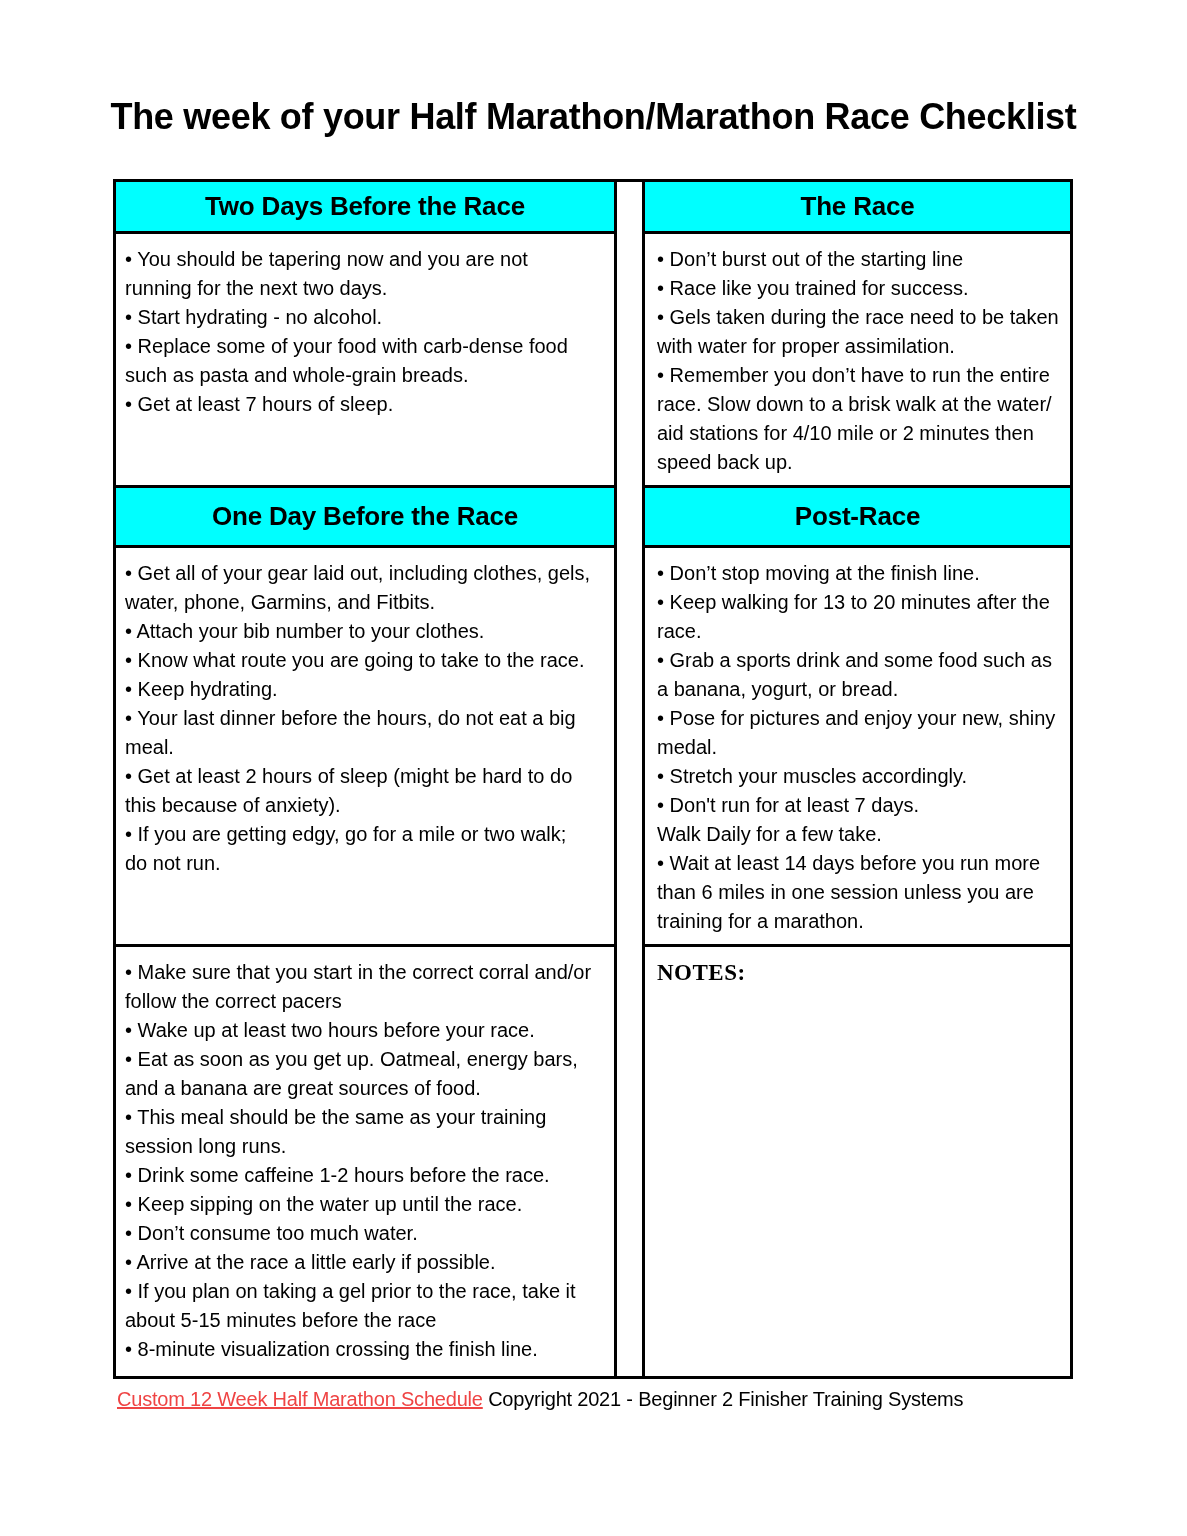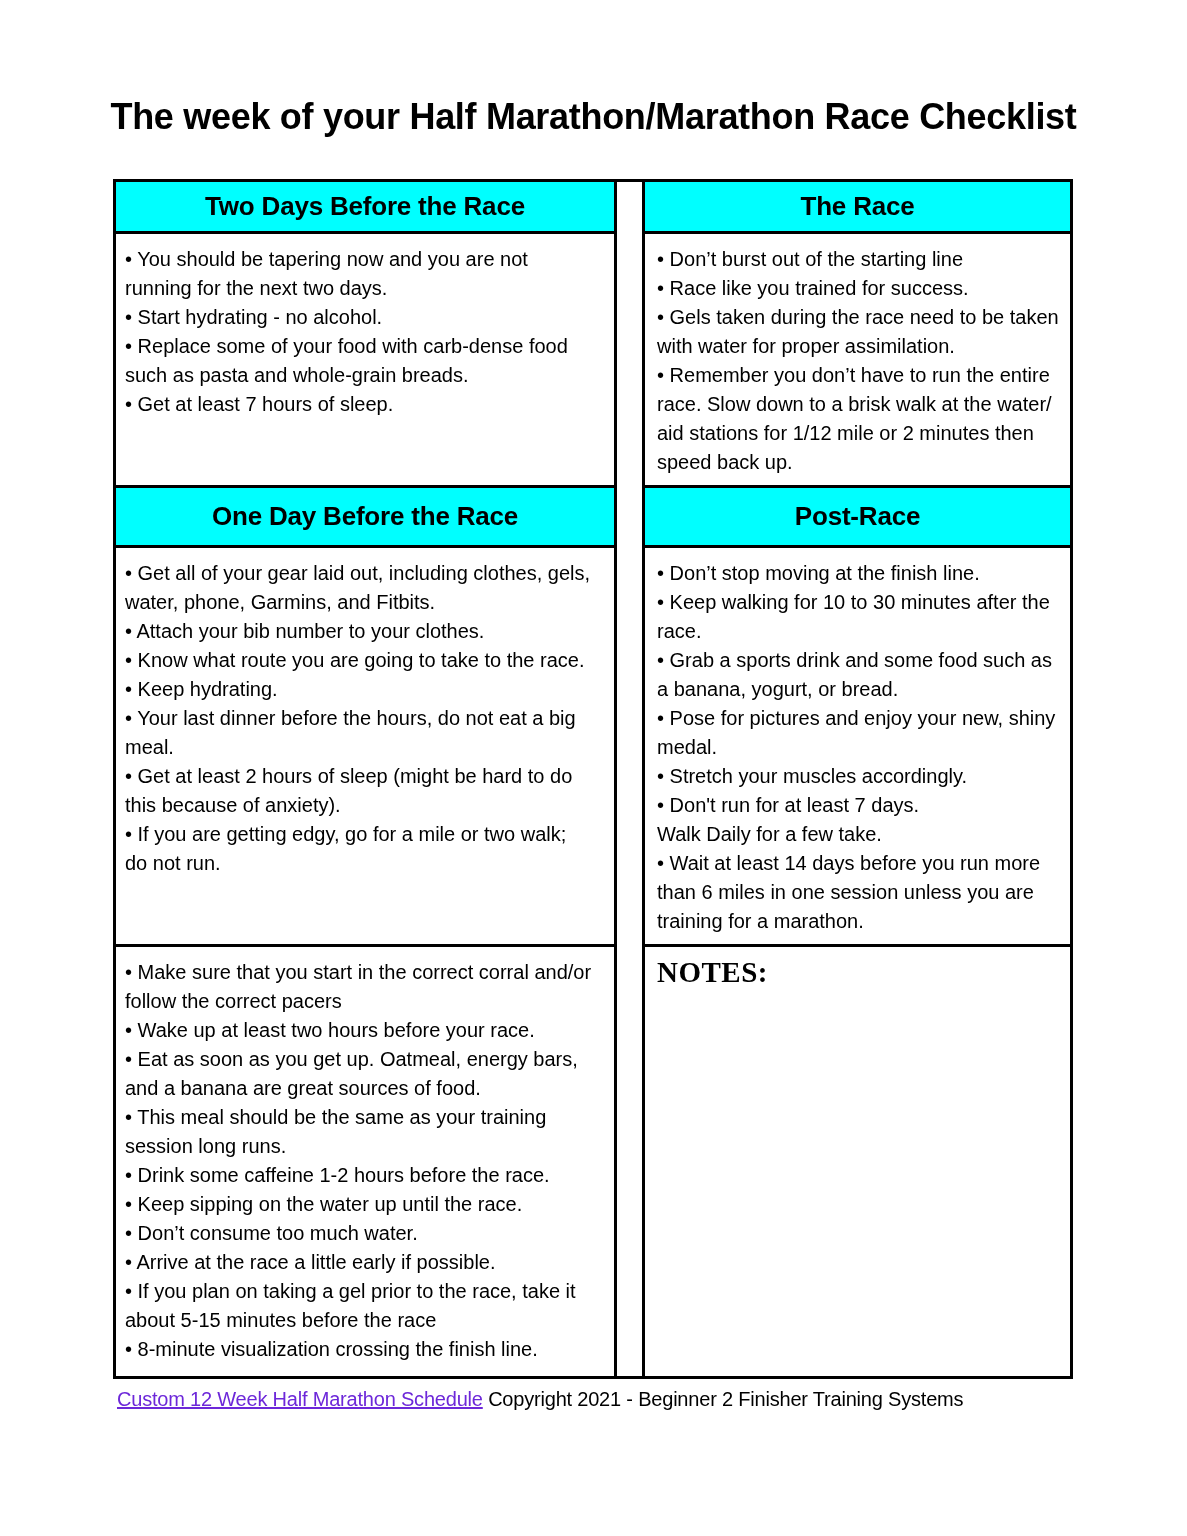--- a/index.html
+++ b/index.html
@@ -42,32 +42,32 @@
     padding:11px 20px 8px 9px;
     background:#ffffff;
   }
   td.cell-right { padding:11px 8px 8px 12px; }
   td.gut { border-top:none; border-bottom:none; background:#ffffff; }
   td.gut-first { border-top:3px solid #000000; }
   td.gut-last  { border-bottom:3px solid #000000; }
   .notes-label {
     font-family:"Liberation Serif", serif;
     font-weight:bold;
-    font-size:29px;
+    font-size:23px;
     letter-spacing:0.5px;
     margin-top:24px;
   }
   .notes-cell { padding-top:14px; }
   .page-footer {
     margin:9px 0 0 117px;
     font-size:20px;
     letter-spacing:-0.2px;
     white-space:nowrap;
   }
-  .page-footer a { color:#6d28d9; text-decoration:underline; }
+  .page-footer a { color:#ef4444; text-decoration:underline; }
 </style>
 </head>
 <body>
 
 <h1 class="page-title">The week of your Half Marathon/Marathon Race Checklist</h1>
 
 <div class="table-wrap">
   <table class="checklist">
     <colgroup>
       <col class="c-left">
@@ -85,42 +85,42 @@
             <div>• You should be tapering now and you are not running for the next two days.</div>
             <div>• Start hydrating - no alcohol.</div>
             <div>• Replace some of your food with carb-dense food such as pasta and whole-grain breads.</div>
             <div>• Get at least 7 hours of sleep.</div>
           </td>
       <td class="gut"></td>
       <td class="cell cell-right">
             <div>• Don’t burst out of the starting line</div>
             <div>• Race like you trained for success.</div>
             <div>• Gels taken during the race need to be taken with water for proper assimilation.</div>
-            <div>• Remember you don’t have to run the entire race. Slow down to a brisk walk at the water/ aid stations for 1/12 mile or 2 minutes then speed back up.</div>
+            <div>• Remember you don’t have to run the entire race. Slow down to a brisk walk at the water/ aid stations for 4/10 mile or 2 minutes then speed back up.</div>
           </td>
     </tr>
     <tr style="height:60px">
       <td class="hdr">One Day Before the Race</td>
       <td class="gut"></td>
       <td class="hdr">Post-Race</td>
     </tr>
     <tr style="height:396px">
       <td class="cell">
             <div>• Get all of your gear laid out, including clothes, gels, water, phone, Garmins, and Fitbits.</div>
             <div>• Attach your bib number to your clothes.</div>
             <div>• Know what route you are going to take to the race.</div>
             <div>• Keep hydrating.</div>
             <div>• Your last dinner before the hours, do not eat a big meal.</div>
             <div>• Get at least 2 hours of sleep (might be hard to do this because of anxiety).</div>
             <div>• If you are getting edgy, go for a mile or two walk; do not run.</div>
           </td>
       <td class="gut"></td>
       <td class="cell cell-right">
             <div>• Don’t stop moving at the finish line.</div>
-            <div>• Keep walking for 10 to 30 minutes after the race.</div>
+            <div>• Keep walking for 13 to 20 minutes after the race.</div>
             <div>• Grab a sports drink and some food such as a banana, yogurt, or bread.</div>
             <div>• Pose for pictures and enjoy your new, shiny medal.</div>
             <div>• Stretch your muscles accordingly.</div>
             <div>• Don't run for at least 7 days.</div>
             <div>Walk Daily for a few take.</div>
             <div>• Wait at least 14 days before you run more than 6 miles in one session unless you are training for a marathon.</div>
           </td>
     </tr>
     <tr style="height:432px">
       <td class="cell">

